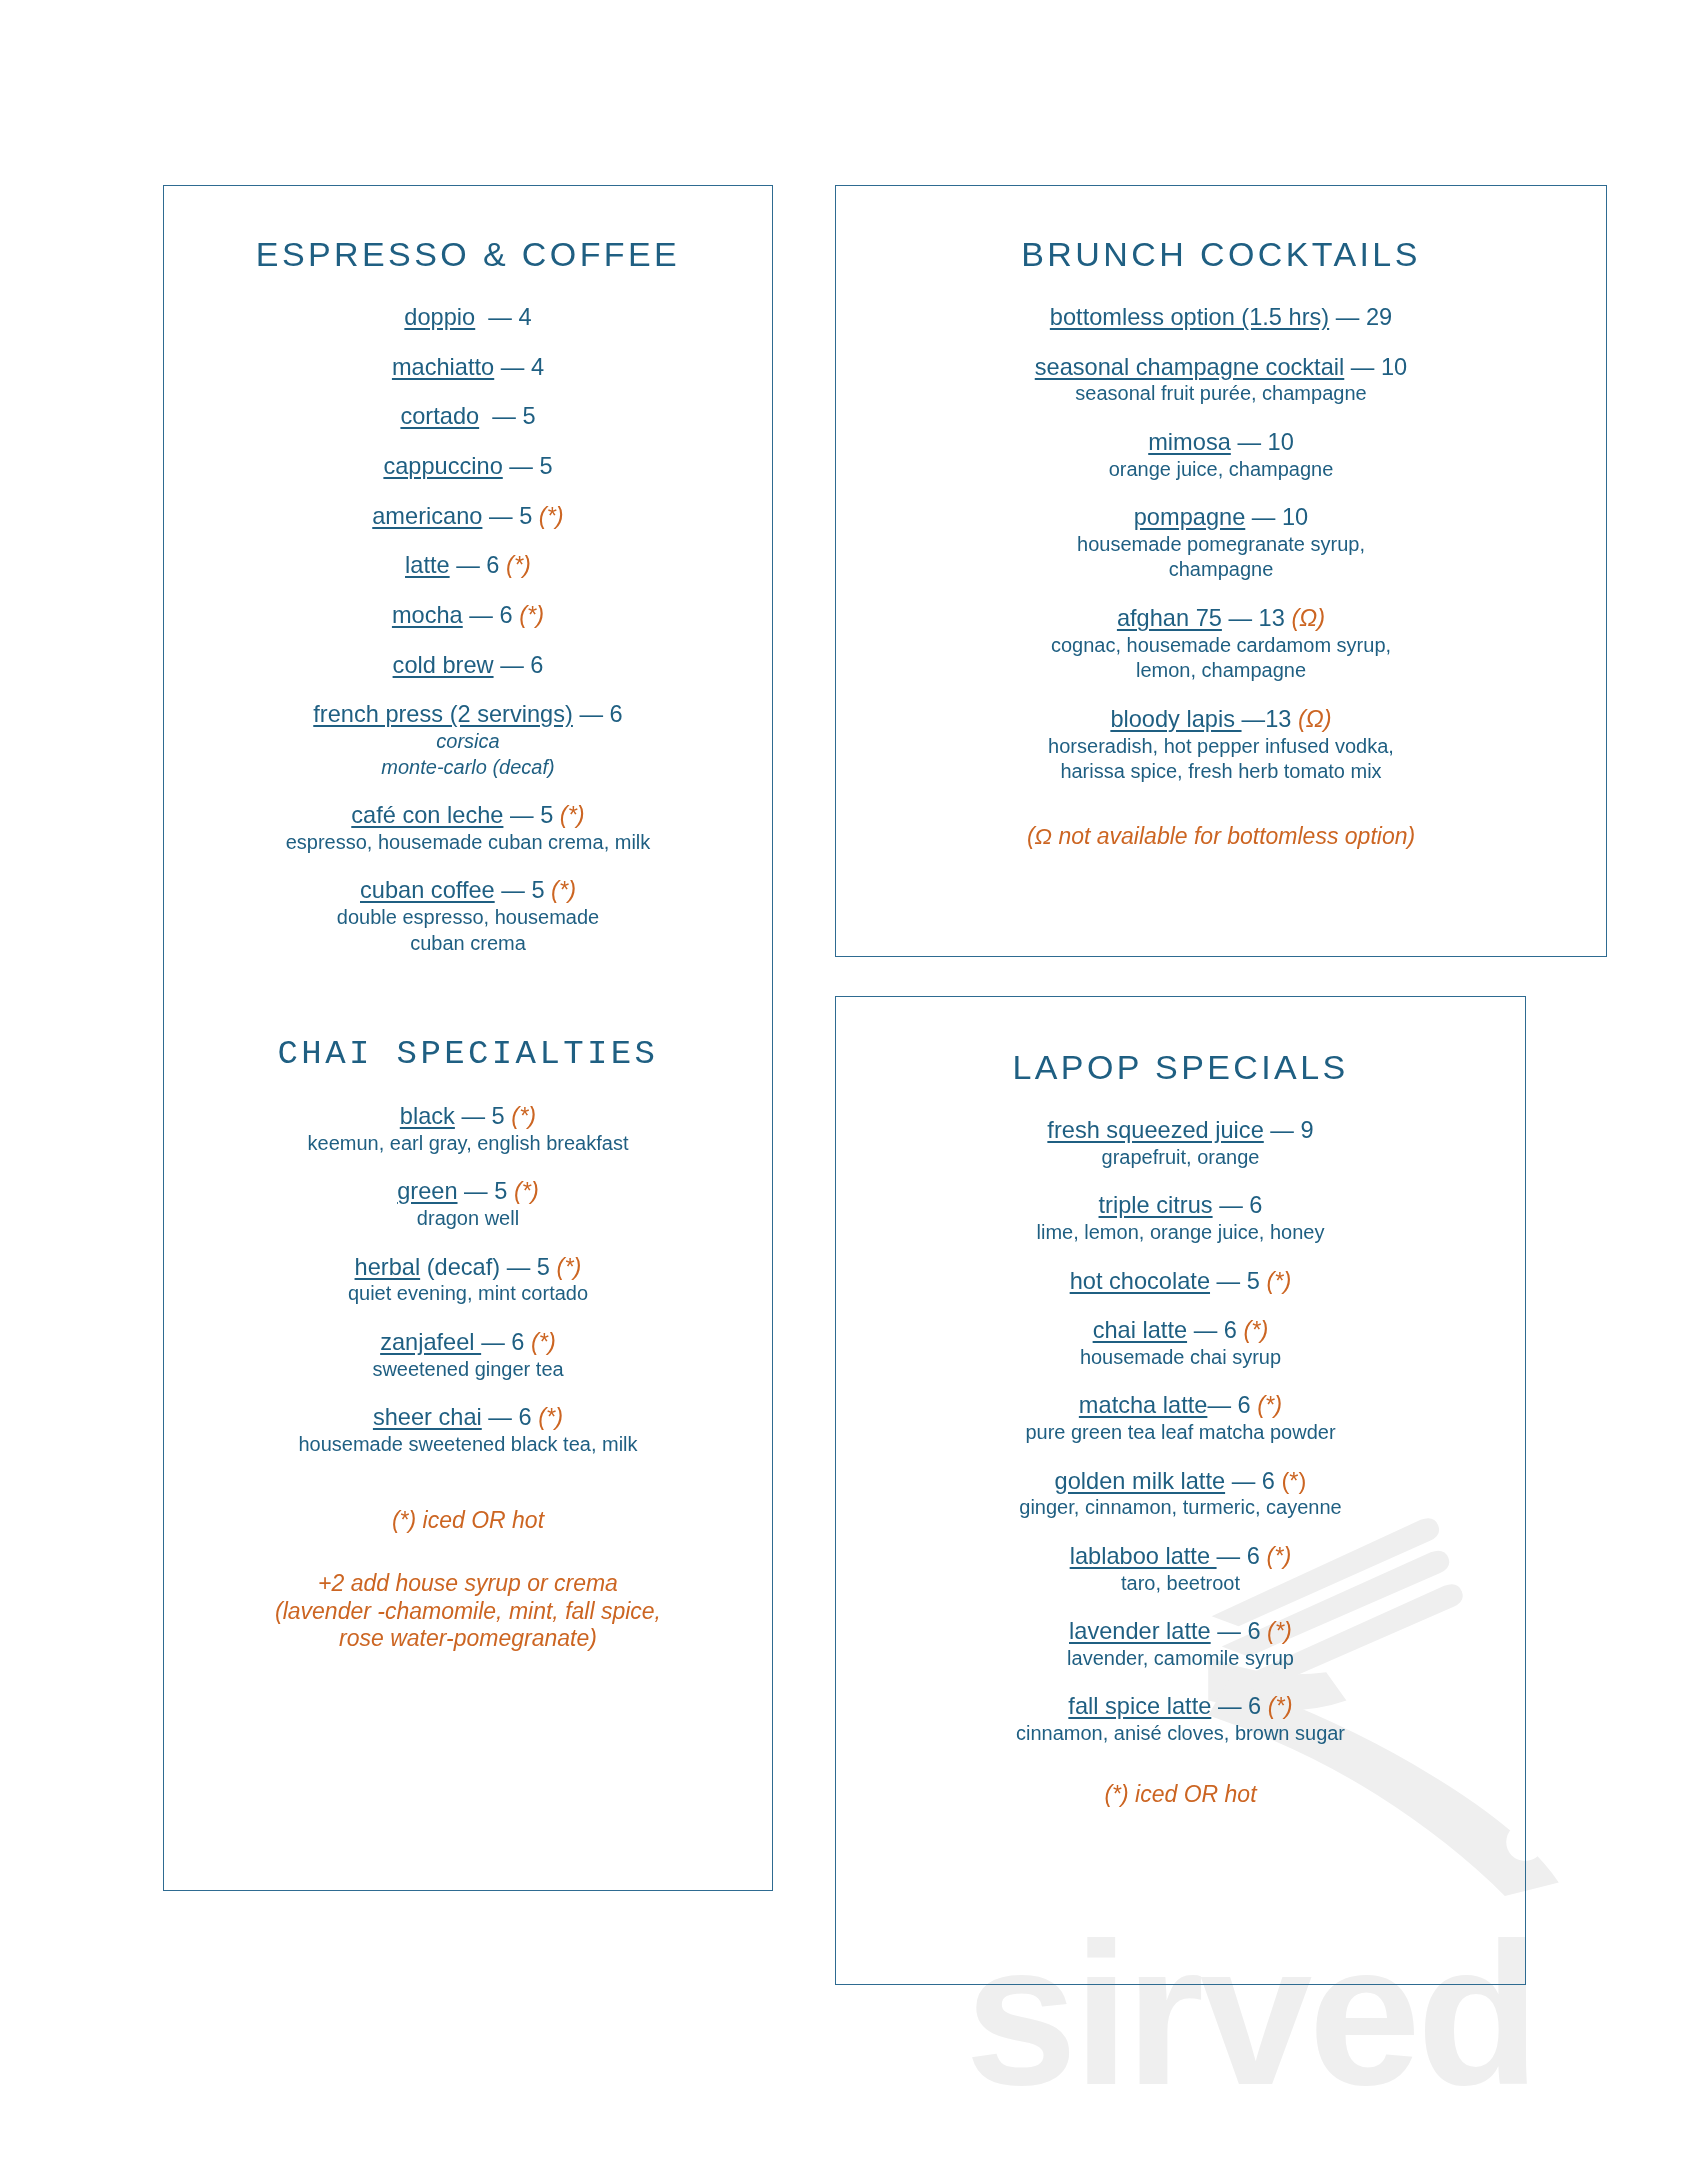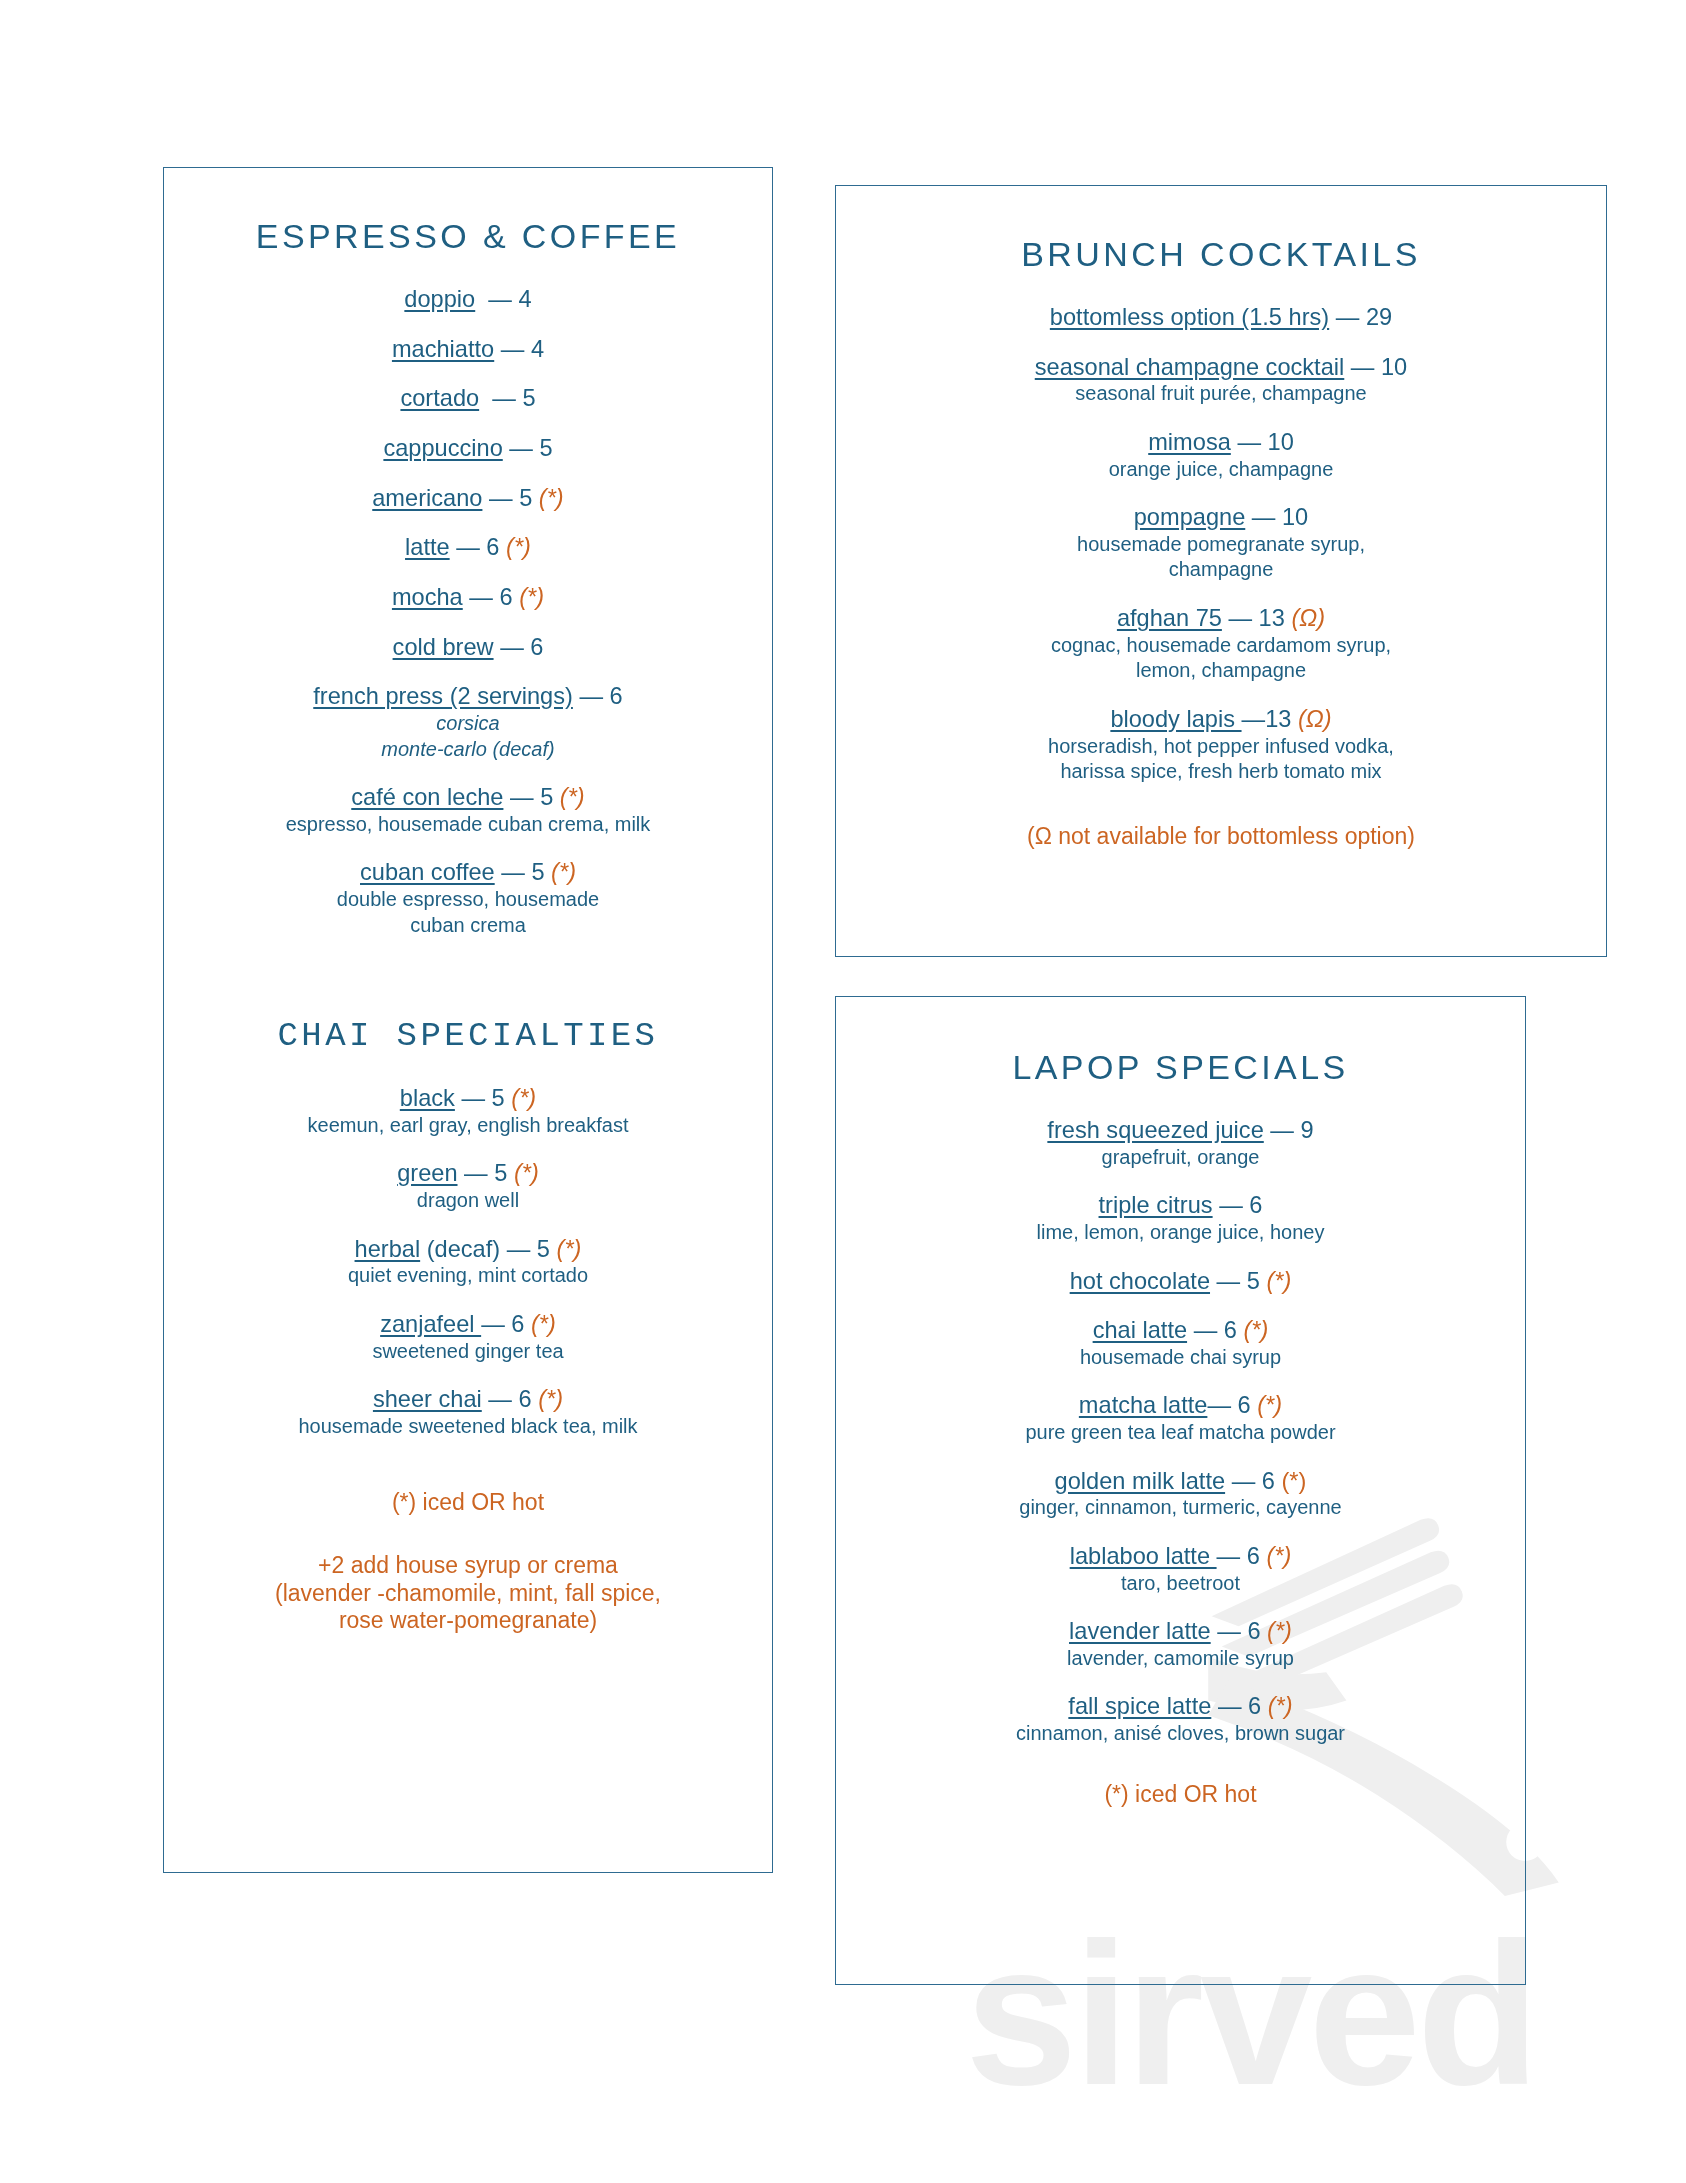--- a/index.html
+++ b/index.html
@@ -43,21 +43,21 @@
   }
 
   
   .menu-box {
     position: absolute;
     border: 1.3px solid #2e6b91;
     background: transparent;
     box-sizing: border-box;
     z-index: 1;
   }
-  #box-left   { left: 163px;  top: 167px;  width: 610px;  height: 1706px; }
+  #box-left   { left: 163px;  top: 185px;  width: 610px;  height: 1706px; }
   #box-brunch { left: 835px; top: 185px;  width: 772px; height: 772px; }
   #box-lapop  { left: 835px; top: 996px; width: 691px; height: 989px; }
 
   .box-inner { padding: 0 19px; }
 
   
   .section-title {
     text-align: center;
     color: #1f5f82;
     font-size: 34px;
@@ -98,20 +98,21 @@
     color: #1f5f82;
     font-size: 20px;
     line-height: 1.18;
     margin-top: 2px;
   }
   .desc.italic { font-style: italic; }
 
   .note {
     text-align: center;
     color: #cc6522;
+    font-style: italic;
     font-size: 23px;
     line-height: 1.2;
     margin-top: 38px;
     font-family: "Liberation Sans", sans-serif;
   }
   #note-iced-chai   { margin-top: 51px; }
   #note-add-syrup   { margin-top: 35px; }
   #note-omega       { margin-top: 39px; }
   #note-iced-lapop  { margin-top: 35px; }
 </style>

